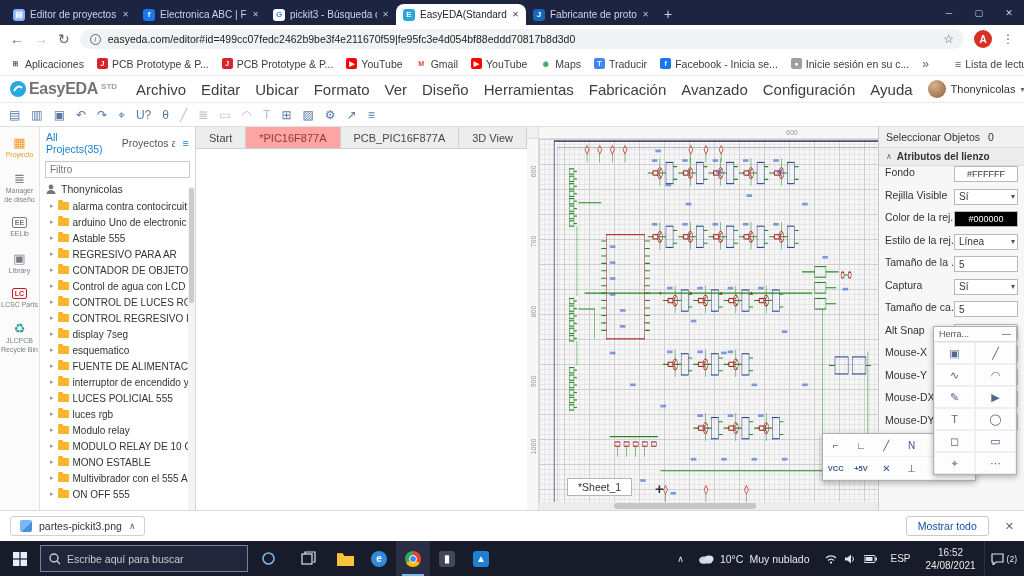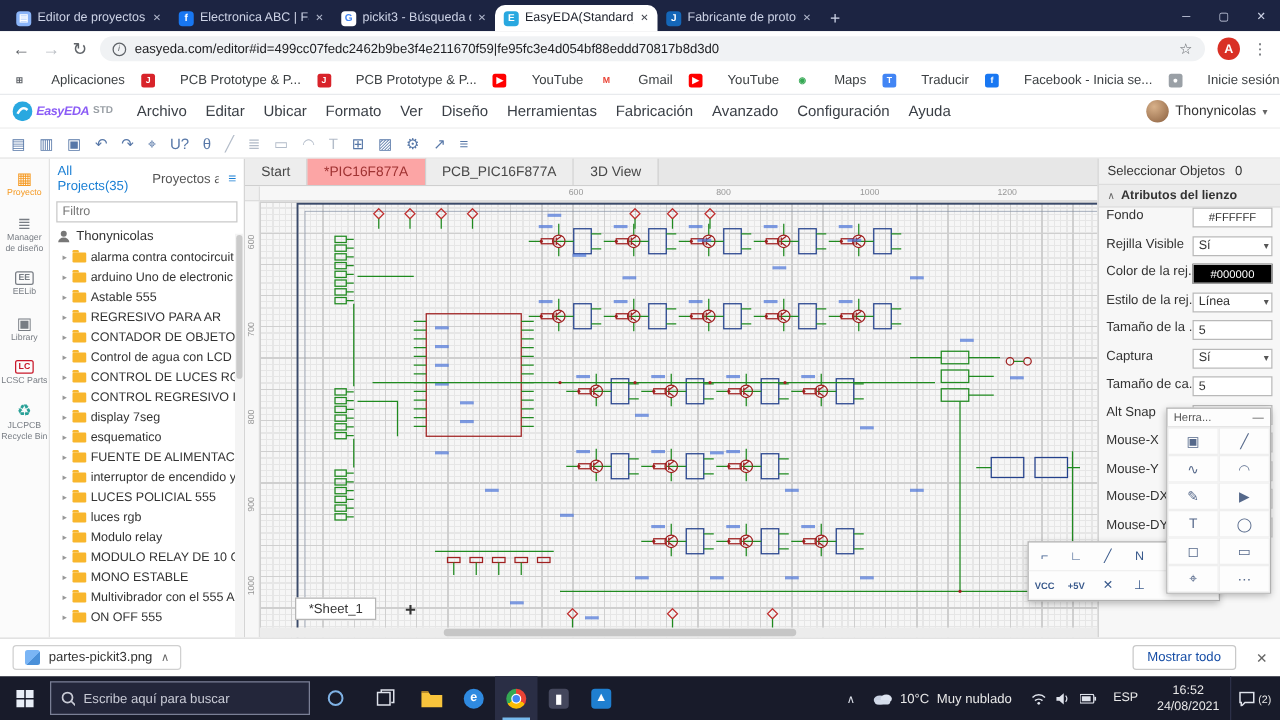--- a/index.html
+++ b/index.html
@@ -23,33 +23,33 @@
 .nav-ic.disabled{color:#bcc0c6}
 .urlbox{flex:1;height:20px;background:#f0f2f4;border-radius:11px;display:flex;align-items:center;padding:0 10px;gap:7px;min-width:0}
 .info-ic{width:11px;height:11px;border:1px solid #5f6368;border-radius:50%;color:#5f6368;font-size:7px;display:flex;align-items:center;justify-content:center;font-style:italic;flex:none}
 .url-text{flex:1;color:#202124;font-size:10.5px;white-space:nowrap;overflow:hidden}
 .star{color:#5f6368;font-size:12px;flex:none}
 .avatar{width:18px;height:18px;border-radius:50%;background:#d93025;color:#fff;font-size:10px;display:flex;align-items:center;justify-content:center;font-weight:bold}
 .kebab{color:#5f6368;font-size:12px}
 
 
 .bookmarks{position:absolute;top:53px;height:23px;width:100%;background:#fff;border-bottom:1px solid #e8eaed;display:flex;align-items:center;padding:0 10px;gap:13px;font-size:10.5px;color:#3c4043;white-space:nowrap;overflow:hidden}
-.bm{display:flex;align-items:center;gap:20px}
+.bm{display:flex;gap:4px}
 .bm-ic{width:11px;height:11px;border-radius:2px;font-size:7px;display:flex;align-items:center;justify-content:center;flex:none;font-weight:bold}
 .bm-overflow{margin-left:auto;color:#5f6368;font-size:12px}
 .bm-div{width:1px;height:14px;background:#dadce0}
 .reading{display:flex;align-items:center;gap:4px;color:#3c4043}
 .reading .g{color:#5f6368;font-size:11px}
 
 
 .eda-header{position:absolute;top:76px;height:27px;width:100%;background:#fff;border-bottom:1px solid #ececec;display:flex;align-items:center;padding:0 10px;gap:15px}
 .logo{display:flex;align-items:center;gap:3px;margin-right:4px}
-.logo-text{color:#8b5cf6;font-size:10px;font-weight:bold;font-style:italic;letter-spacing:-.3px}
+.logo-text{color:#737373;font-size:16px;font-weight:bold;letter-spacing:-.3px}
 .logo-badge{color:#9aa0a6;font-size:8px;font-weight:bold;align-self:flex-start;margin-top:2px}
-.menu-item{color:#3a3f46;font-size:12px}
+.menu-item{color:#3a3f46;font-size:15px}
 .user{margin-left:auto;display:flex;align-items:center;gap:5px}
 .user-av{width:18px;height:18px;border-radius:50%;background:radial-gradient(circle at 35% 30%,#d8b18a,#8a5f3e)}
 .user-name{font-size:11px;color:#333}
 .user-caret{font-size:8px;color:#666}
 
 
 .eda-toolbar{position:absolute;top:103px;height:24px;width:100%;background:#fff;border-bottom:1px solid #e0e0e0;display:flex;align-items:center;padding:0 9px;gap:11px}
 .tb-ic{color:#5878a8;font-size:12px;line-height:1}
 .tb-ic.dim{color:#b3bcc9}
 
@@ -71,21 +71,21 @@
 .pp-filter{margin:2px 5px 3px}
 .pp-filter input{width:100%;height:17px;border:1px solid #c9c9c9;font-size:10px;padding:0 4px;color:#333;font-family:"Liberation Sans",sans-serif}
 .pp-owner{display:flex;align-items:center;gap:5px;padding:2px 6px 3px;font-size:10.5px;color:#333}
 .pp-row{display:flex;align-items:center;gap:4px;height:16px;padding-left:10px;white-space:nowrap;font-size:10px;color:#333;overflow:hidden}
 .caret{color:#999;font-size:7px;flex:none}
 .folder{width:11px;height:8px;background:#f8b62c;border-radius:1px;position:relative;flex:none}
 .folder::before{content:"";position:absolute;top:-2px;left:0;width:5px;height:2px;background:#f8b62c;border-radius:1px 1px 0 0}
 .pp-scroll{position:absolute;right:0;top:60px;width:7px;bottom:0;background:#f4f4f4}
 .pp-thumb{width:5px;margin:1px;height:115px;background:#cbcbcb;border-radius:3px}
 
-.center{flex:1;display:flex;flex-direction:column;position:relative;min-width:0}
+.center{flex:1;display:flex;flex-direction:row;position:relative;min-width:0}
 .doc-tabs{height:22px;background:#e7e7e7;border-bottom:1px solid #cfcfcf;display:flex;align-items:stretch;flex:none}
 .doc-tab{display:flex;align-items:center;padding:0 13px;font-size:11px;color:#474747;border-right:1px solid #d0d0d0;background:#ededed;white-space:nowrap}
 .doc-tab.active{background:#fca5a5;color:#a03333}
 
 .canvas-area{flex:1;position:relative;background:#f2f2f2;overflow:hidden}
 .corner{position:absolute;left:0;top:0;width:12px;height:12px;background:#f0f0f0;border-right:1px solid #ddd;border-bottom:1px solid #ddd;z-index:3}
 .hruler{position:absolute;left:12px;top:0;right:0;height:12px;background:#f7f7f7;border-bottom:1px solid #ddd;font-size:7px;color:#979797;z-index:2}
 .hruler span{position:absolute;top:2px}
 .hruler span:nth-child(1){left:247px}.hruler span:nth-child(2){left:365px}.hruler span:nth-child(3){left:480px}.hruler span:nth-child(4){left:590px}.hruler span:nth-child(5){left:700px}
 .vruler{position:absolute;left:0;top:12px;bottom:0;width:12px;background:#f7f7f7;border-right:1px solid #ddd;font-size:7px;color:#979797;z-index:2}

